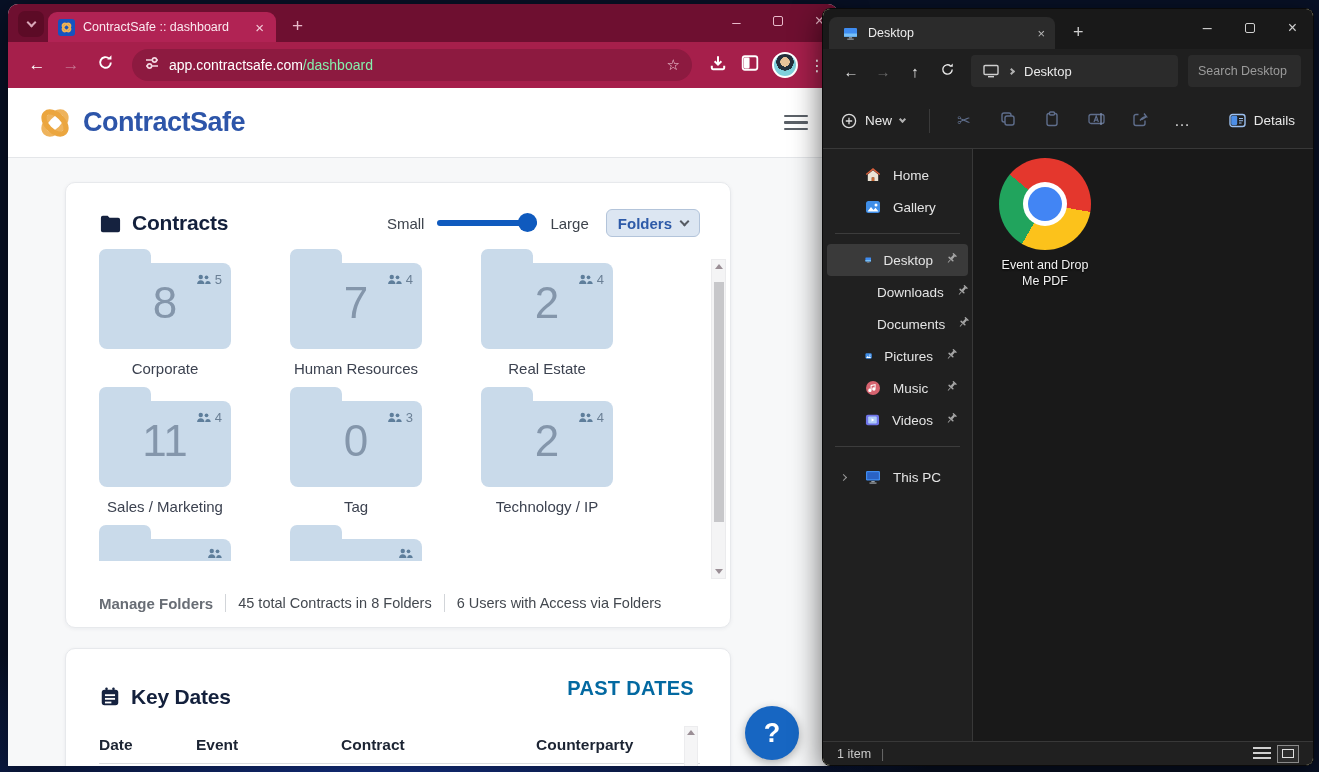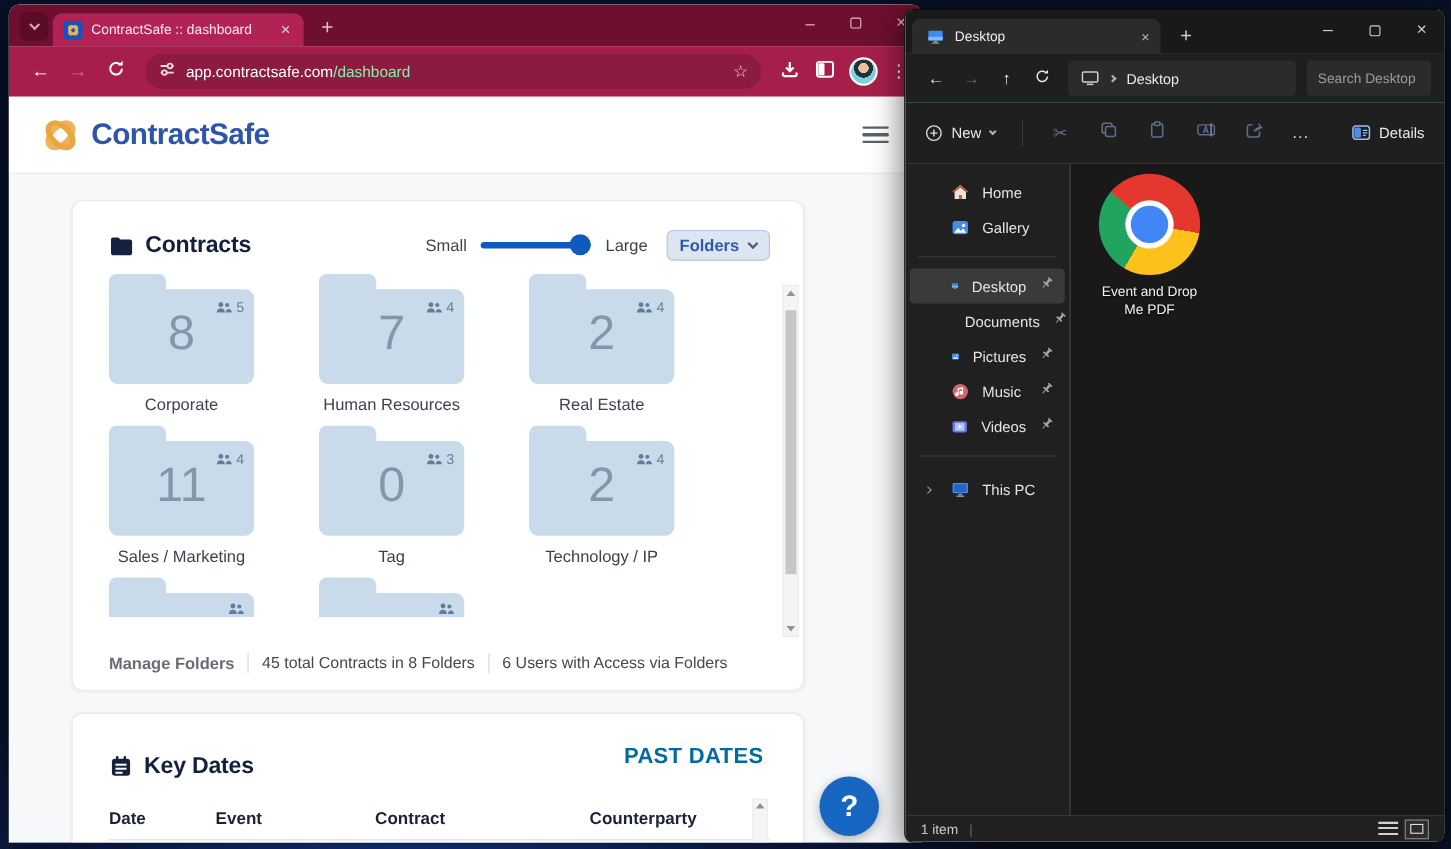--- a/index.html
+++ b/index.html
@@ -86,21 +86,21 @@
   .kdline { height:1px; background:#dadcdf; margin:9px 30px 0 33px; }
   .sb2 { position:absolute; right:32px; top:77px; width:14px; height:73px; background:#f5f5f6; border:1px solid #ececee; }
   .sb2 .up { position:absolute; top:3px; left:2px; }
   .helpfab { position:absolute; left:737px; top:548px; width:54px; height:54px; border-radius:50%; background:#1766c2; color:#fff;
     font-size:27px; font-weight:bold; display:flex; align-items:center; justify-content:center; box-shadow:0 3px 10px rgba(0,0,0,.3); }
   .pagesb { position:absolute; right:1px; top:0; width:13px; height:100%; background:#eef0f2; }
   .pagesb .thumb { position:absolute; left:1.5px; top:6px; width:10px; height:160px; background:#b9bcc0; }
 
   
   .explorer { position:absolute; left:822px; top:8px; width:492px; height:758px; border-radius:8px; overflow:hidden;
-    background:#86efac; display:flex; flex-direction:column; box-shadow:0 8px 30px rgba(0,0,0,.6); border:1px solid #0a0a0a; }
+    background:#fef9c3; display:flex; flex-direction:column; box-shadow:0 8px 30px rgba(0,0,0,.6); border:1px solid #0a0a0a; }
   .extabbar { height:40px; background:#191919; display:flex; align-items:flex-end; padding-left:6px; position:relative; flex:none; }
   .extab { width:226px; height:32px; background:#2b2b2b; border-radius:8px 8px 0 0; display:flex; align-items:center; gap:10px; padding:0 10px 0 14px; }
   .extab .t { color:#ececec; font-size:12.5px; flex:1; }
   .extab .x { color:#b8b8b8; font-size:13px; }
   .explus { color:#cfcfcf; font-size:18px; margin:0 0 8px 18px; line-height:1; }
   .exwin { position:absolute; right:16px; top:10px; display:flex; gap:33px; align-items:center; color:#cfcfcf; }
   .exwin .maxb { width:10px; height:10px; border:1.2px solid #cfcfcf; border-radius:2px; }
   .exnav { height:44px; background:#1f1f1f; display:flex; align-items:center; padding:0 12px; flex:none; }
   .exnav .ni { width:32px; text-align:center; color:#e6e6e6; font-size:15px; }
   .exnav .ni.dis { color:#6b6b6b; }
@@ -571,20 +571,36 @@
         <span class="pin"><svg width="13" height="13" viewBox="0 0 16 16">
               <g fill="#a6a6a6" transform="rotate(42 8 8)">
                 <rect x="5" y="1.3" width="6" height="1.7" rx=".8"></rect>
                 <rect x="6.6" y="2.6" width="2.8" height="5.8"></rect>
                 <rect x="4" y="8" width="8" height="1.9" rx=".9"></rect>
                 <rect x="7.5" y="9.9" width="1" height="4.6"></rect>
               </g>
             </svg></span>
       </div>
       <div class="srow">
+        <svg width="16" height="16" viewBox="0 0 16 16" fill="none">
+            <path d="M8 1.5v8" stroke="#4db6a4" stroke-width="1.8"></path>
+            <path d="M4.5 6.5L8 10l3.5-3.5" stroke="#4db6a4" stroke-width="1.8"></path>
+            <path d="M2.5 13.5h11" stroke="#4b9bd8" stroke-width="1.8"></path>
+          </svg>
+        <span class="lbl">Downloads</span>
+        <span class="pin"><svg width="13" height="13" viewBox="0 0 16 16">
+              <g fill="#a6a6a6" transform="rotate(42 8 8)">
+                <rect x="5" y="1.3" width="6" height="1.7" rx=".8"></rect>
+                <rect x="6.6" y="2.6" width="2.8" height="5.8"></rect>
+                <rect x="4" y="8" width="8" height="1.9" rx=".9"></rect>
+                <rect x="7.5" y="9.9" width="1" height="4.6"></rect>
+              </g>
+            </svg></span>
+      </div>
+      <div class="srow">
         <svg width="16" height="16" viewBox="0 0 16 16">
             <rect x="2.5" y="1.5" width="11" height="13" rx="1.8" fill="#5b8bd8"></rect>
             <path d="M5 5h6M5 7.5h6M5 10h4" stroke="#fff" stroke-width="1.2"></path>
           </svg>
         <span class="lbl">Documents</span>
         <span class="pin"><svg width="13" height="13" viewBox="0 0 16 16">
               <g fill="#a6a6a6" transform="rotate(42 8 8)">
                 <rect x="5" y="1.3" width="6" height="1.7" rx=".8"></rect>
                 <rect x="6.6" y="2.6" width="2.8" height="5.8"></rect>
                 <rect x="4" y="8" width="8" height="1.9" rx=".9"></rect>

